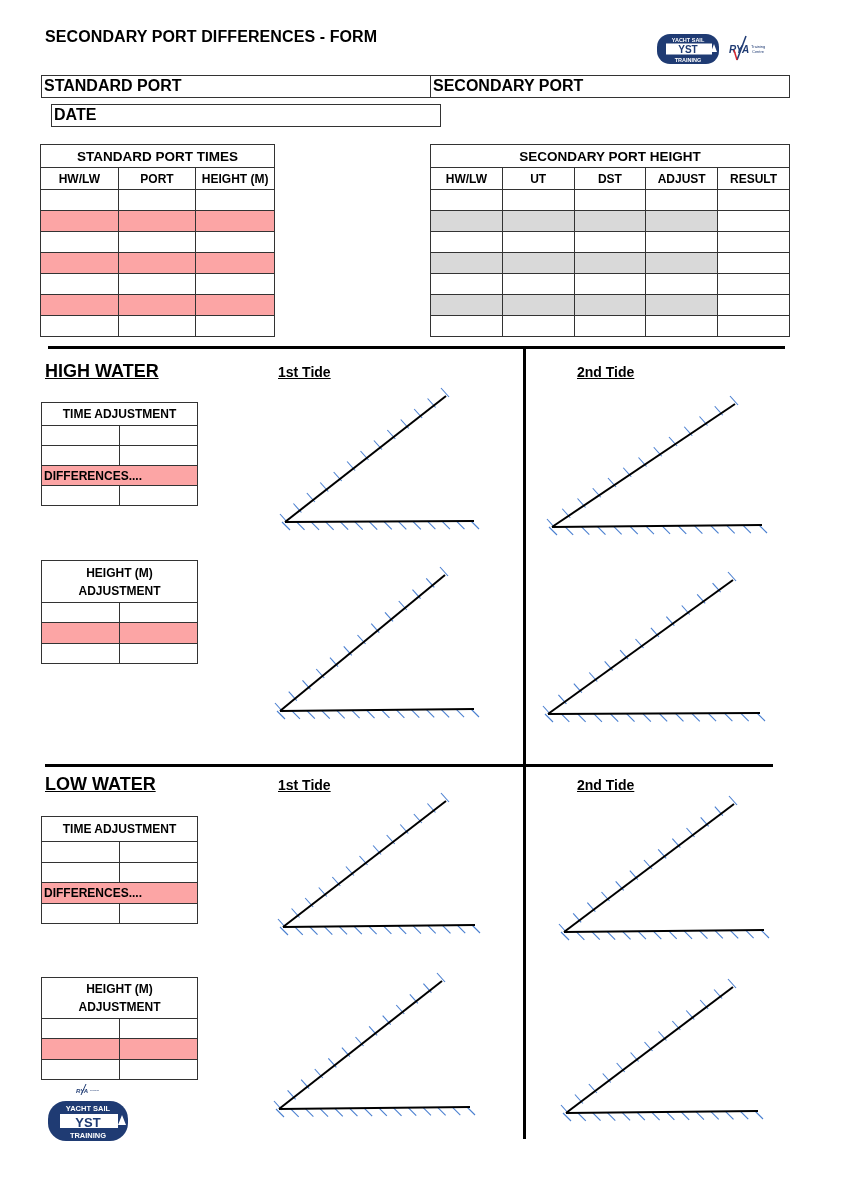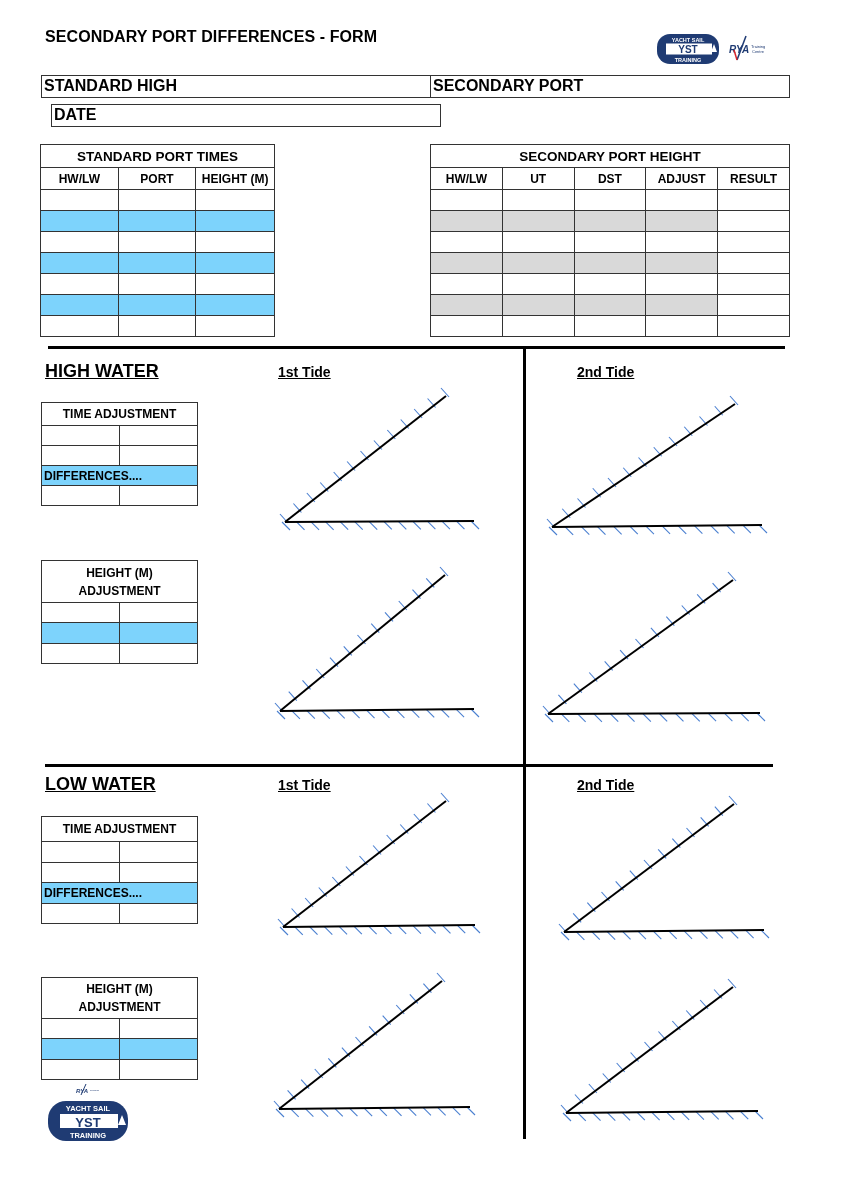--- a/index.html
+++ b/index.html
@@ -4,21 +4,21 @@
 <style>
   html, body { margin:0; padding:0; background:#ffffff; }
   body { width:856px; height:1198px; position:relative; overflow:hidden;
          font-family:"Liberation Sans", "DejaVu Sans", sans-serif; color:#000; }
   .abs { position:absolute; }
   .title { left:45px; top:28px; font-size:16px; font-weight:bold; letter-spacing:0.1px; }
   .box { border:1.5px solid #333; box-sizing:border-box; font-weight:bold; font-size:16px; padding-left:2px; line-height:20px; }
   table.grid { border-collapse:collapse; position:absolute; font-size:12px; font-weight:bold; }
   table.grid td { border:1.3px solid #333; text-align:center; padding:0; box-sizing:border-box; }
   table.grid td.head { font-size:13.5px; }
-  tr.shade td { background:#7dd3fc; }
+  tr.shade td { background:#fca5a5; }
   td.shade { background:#d9d9d9; }
   td.left { text-align:left !important; padding-left:2px !important; }
   .section-title { font-size:18px; font-weight:bold; text-decoration:underline; }
   .tide-label { font-size:14px; font-weight:bold; text-decoration:underline; }
   .rule { background:#000; }
   svg.tide { position:absolute; overflow:visible; }
 </style>
 </head>
 <body>
 
@@ -38,21 +38,21 @@
   <svg width="48" height="30" viewBox="0 0 48 30">
     <text x="1" y="19" font-size="10" font-weight="bold" fill="#1f3b73" font-family="Liberation Sans, sans-serif" font-style="italic">RYA</text>
     <line x1="9" y1="26" x2="18" y2="2" stroke="#1f3b73" stroke-width="1.5"></line>
     <line x1="6" y1="16" x2="9" y2="26" stroke="#d9252b" stroke-width="1.5"></line>
     <text x="23" y="14" font-size="4" fill="#1f3b73" font-family="Liberation Sans, sans-serif">Training</text>
     <text x="24" y="19" font-size="4" fill="#1f3b73" font-family="Liberation Sans, sans-serif">Centre</text>
   </svg>
 </div>
 
 <div class="abs box" style="left:41px; top:75px; width:390px; height:23px;">
-  <span>STANDARD HIGH</span>
+  <span>STANDARD PORT</span>
 </div>
 <div class="abs box" style="left:430px; top:75px; width:360px; height:23px;">
   <span>SECONDARY PORT</span>
 </div>
 <div class="abs box" style="left:41px; top:104px; width:390px; height:23px;margin-left:10px;">
   <span>DATE</span>
 </div>
 
 <table class="grid" style="left:40px; top:144px; width:235px;">
   <tbody>

